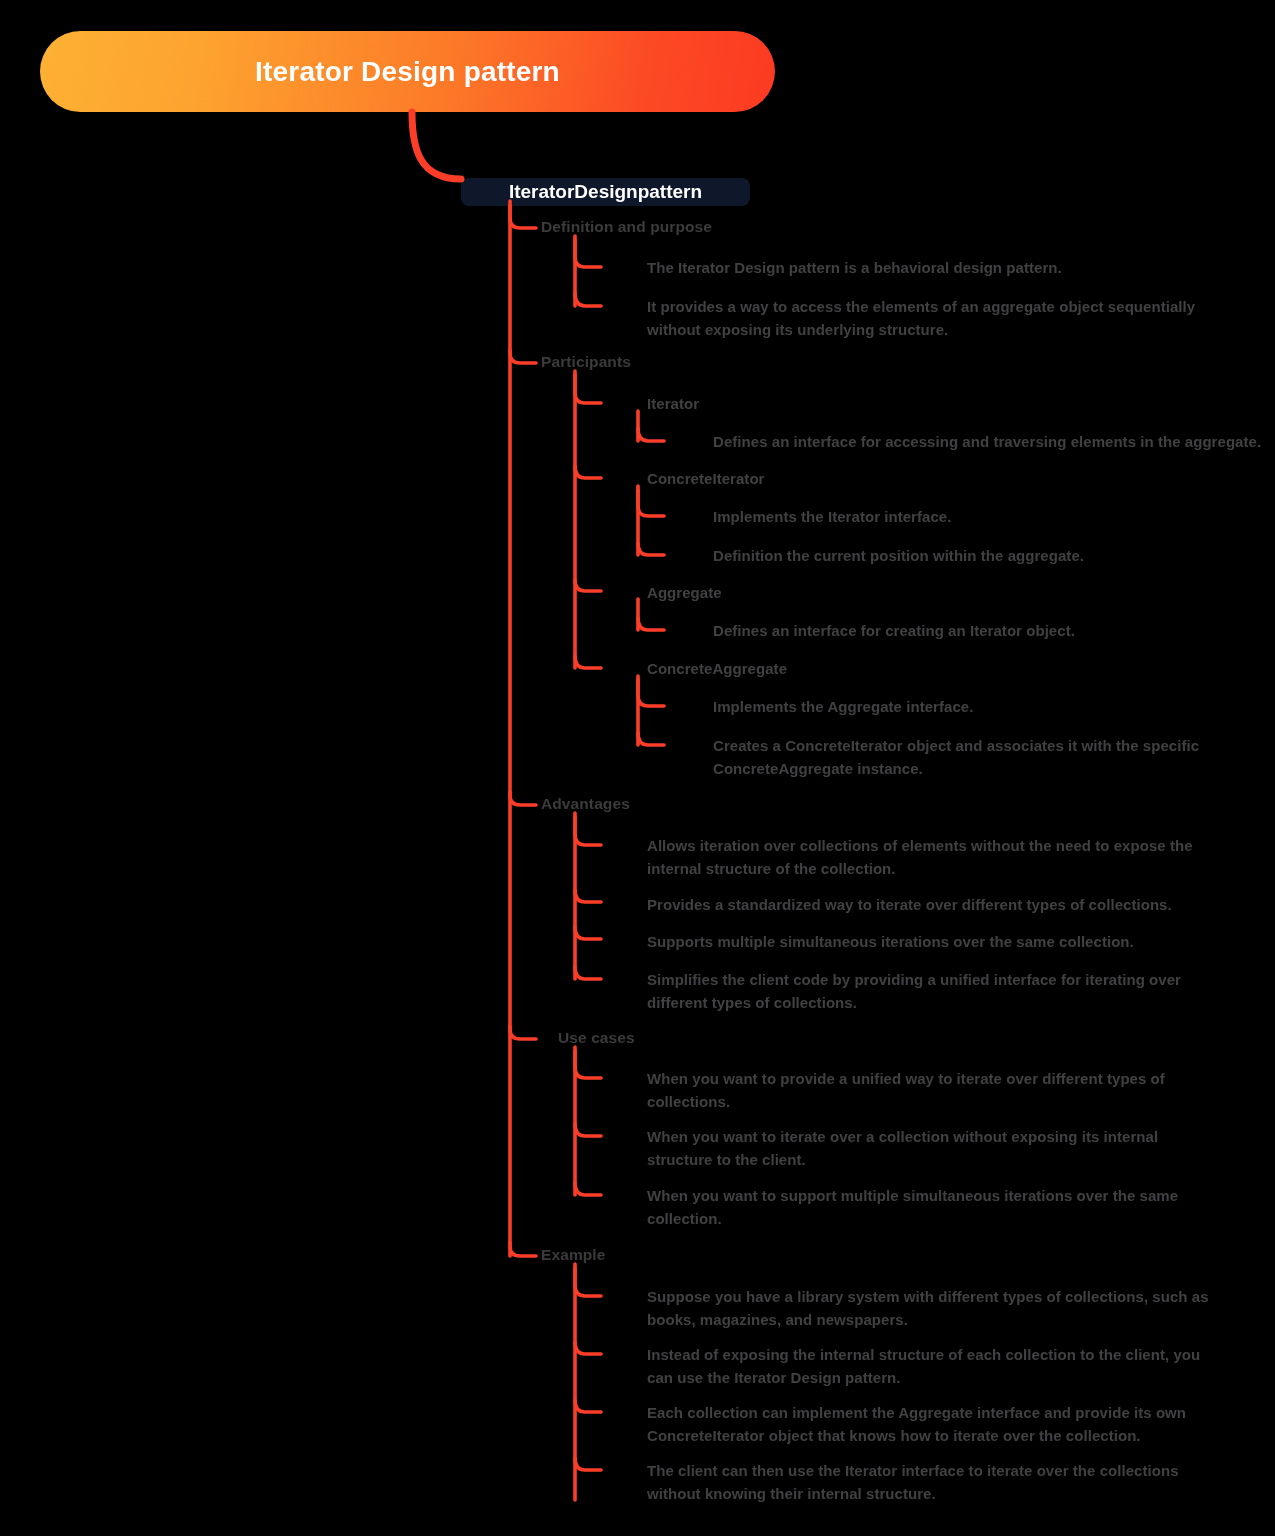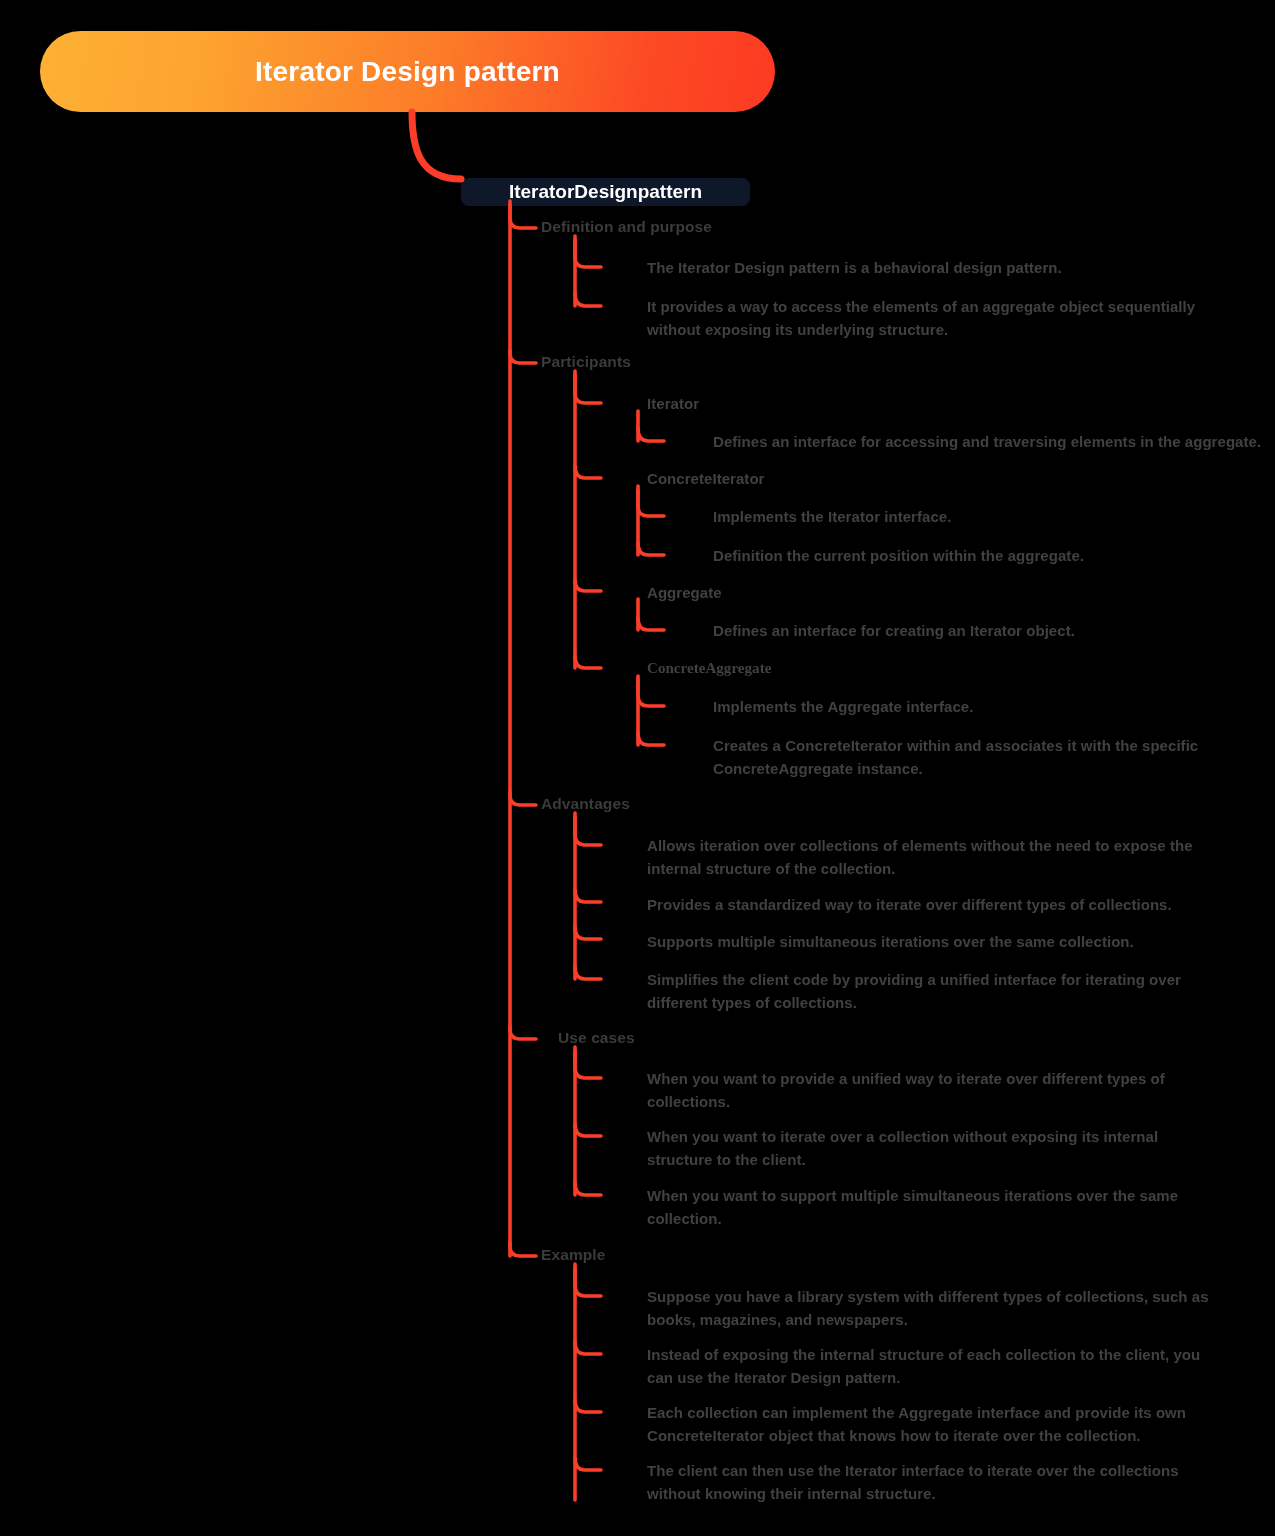--- a/index.html
+++ b/index.html
@@ -171,23 +171,23 @@
   <div class="node-text lvl3" style="left:607px; top:392px;">Iterator</div>
   <div class="node-text lvl4" style="left:673px; top:430px; width:580px;">Defines an interface for accessing and traversing elements in the aggregate.</div>
 
   <div class="node-text lvl3" style="left:607px; top:467px;">ConcreteIterator</div>
   <div class="node-text lvl4" style="left:673px; top:505px; width:580px;">Implements the Iterator interface.</div>
   <div class="node-text lvl4" style="left:673px; top:544px; width:580px;">Definition the current position within the aggregate.</div>
 
   <div class="node-text lvl3" style="left:607px; top:581px;">Aggregate</div>
   <div class="node-text lvl4" style="left:673px; top:619px; width:580px;">Defines an interface for creating an Iterator object.</div>
 
-  <div class="node-text lvl3" style="left:607px; top:657px;font-family:Liberation Serif, serif;">ConcreteAggregate</div>
+  <div class="node-text lvl3" style="left:607px; top:657px;">ConcreteAggregate</div>
   <div class="node-text lvl4" style="left:673px; top:695px; width:580px;">Implements the Aggregate interface.</div>
-  <div class="node-text lvl4" style="left:673px; top:734px; width:510px;">Creates a ConcreteIterator within and associates it with the specific ConcreteAggregate instance.</div>
+  <div class="node-text lvl4" style="left:673px; top:734px; width:510px;">Creates a ConcreteIterator object and associates it with the specific ConcreteAggregate instance.</div>
 
   <div class="node-text lvl2" style="left:541px; top:795px;">Advantages</div>
   <div class="node-text lvl3" style="left:607px; top:834px; width:575px;">Allows iteration over collections of elements without the need to expose the internal structure of the collection.</div>
   <div class="node-text lvl3" style="left:607px; top:893px; width:600px;">Provides a standardized way to iterate over different types of collections.</div>
   <div class="node-text lvl3" style="left:607px; top:930px; width:600px;">Supports multiple simultaneous iterations over the same collection.</div>
   <div class="node-text lvl3" style="left:607px; top:968px; width:570px;">Simplifies the client code by providing a unified interface for iterating over different types of collections.</div>
 
   <div class="node-text lvl2" style="left:558px; top:1029px;">Use cases</div>
   <div class="node-text lvl3" style="left:607px; top:1067px; width:552px;">When you want to provide a unified way to iterate over different types of collections.</div>
   <div class="node-text lvl3" style="left:607px; top:1125px; width:558px;">When you want to iterate over a collection without exposing its internal structure to the client.</div>

